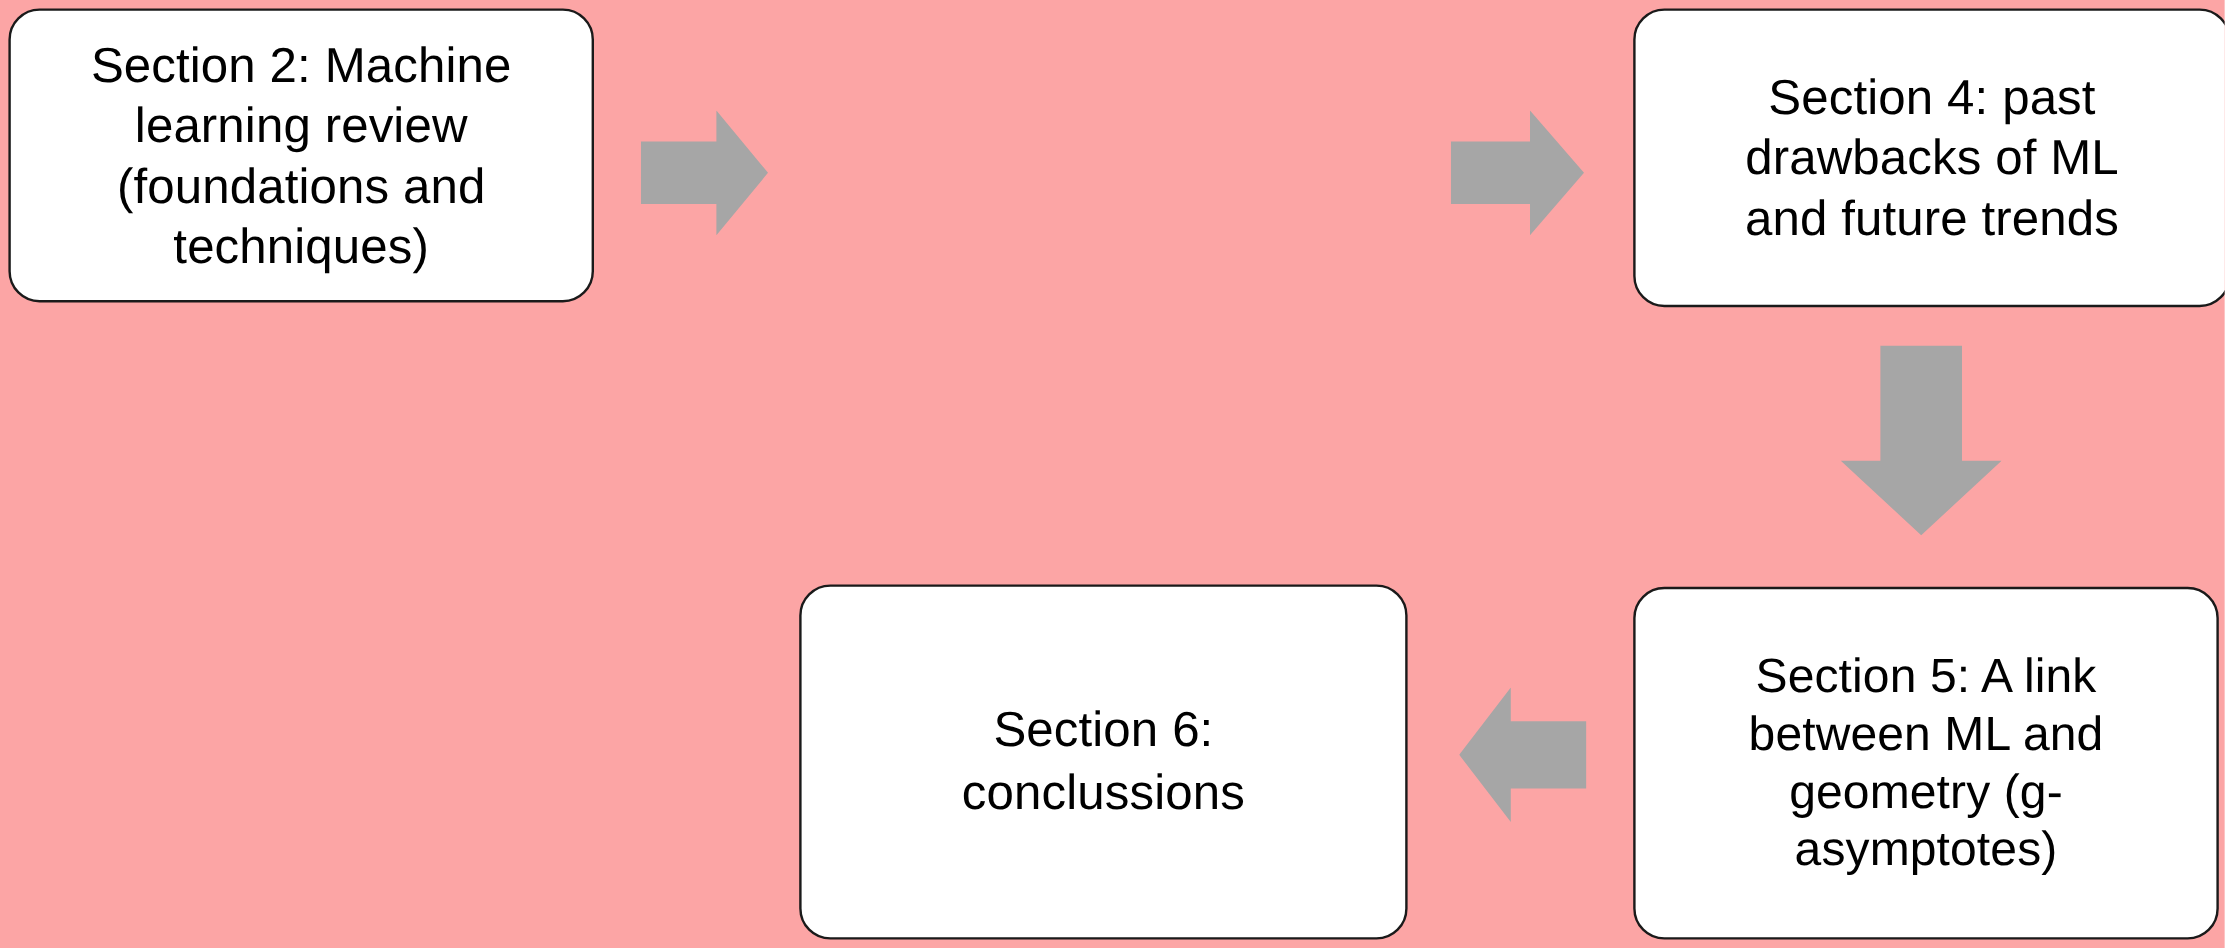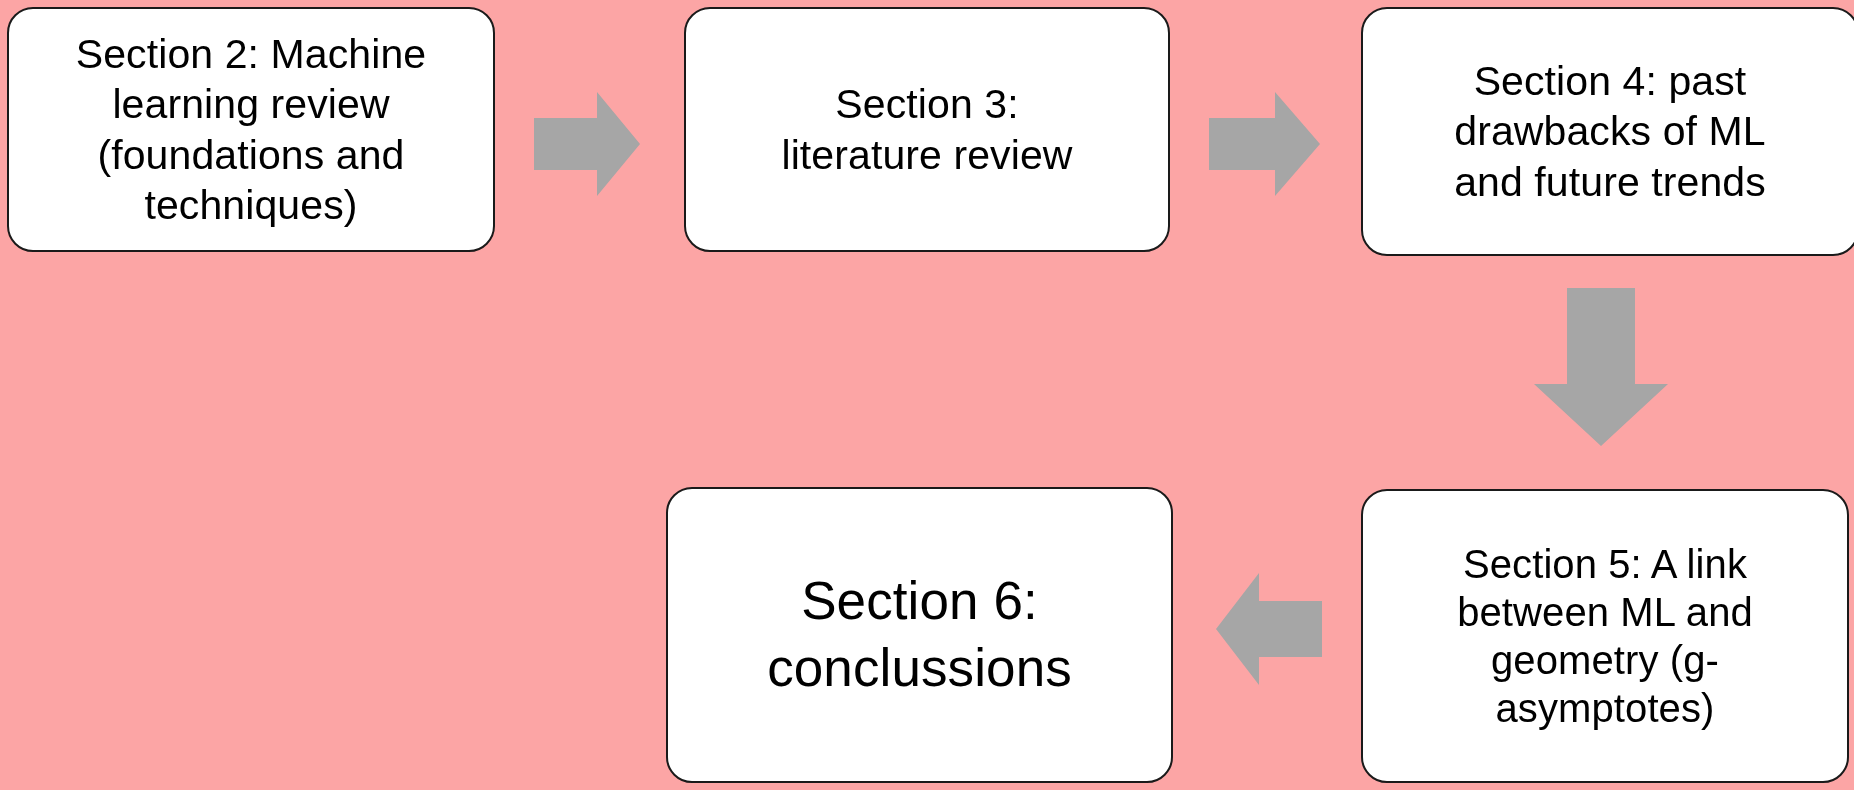--- a/index.html
+++ b/index.html
@@ -42,21 +42,21 @@
     white-space: pre-line;
   }
   
   #box-section2 { left: 7px;    top: 7px;   width: 488px; height: 245px; }
   #box-section3 { left: 684px;  top: 7px;   width: 486px; height: 245px; }
   #box-section4 { left: 1361px; top: 7px;   width: 498px; height: 249px; }
   #box-section5 { left: 1361px; top: 489px; width: 488px; height: 294px; }
   #box-section6 { left: 666px;  top: 487px; width: 507px; height: 296px; }
 
   #box-section5 .box-label { font-size: 40px; line-height: 1.2; }
-  #box-section6 .box-label { font-size: 53px; line-height: 1.26; }
+  #box-section6 .box-label { font-size: 41px; line-height: 1.26; }
 
   
   .flow-arrow {
     position: absolute;
     display: block;
   }
   #arrow-s2-s3 { left: 534px;  top: 92px;  width: 106px; height: 104px; }
   #arrow-s3-s4 { left: 1209px; top: 92px;  width: 111px; height: 104px; }
   #arrow-s4-s5 { left: 1534px; top: 288px; width: 134px; height: 158px; }
   #arrow-s5-s6 { left: 1216px; top: 573px; width: 106px; height: 112px; }
@@ -73,24 +73,20 @@
 (foundations and
 techniques)</span>
   </div>
 
   <div class="flow-arrow" id="arrow-s2-s3">
     <svg viewBox="0 0 106 104" preserveAspectRatio="none" aria-hidden="true">
       <polygon points="0,26 63,26 63,0 106,52 63,104 63,78 0,78" fill="#a6a6a6"></polygon>
     </svg>
   </div>
 
-  <div class="flow-box" id="box-section3">
-    <span class="box-label">Section 3:
-literature review</span>
-  </div>
 
   <div class="flow-arrow" id="arrow-s3-s4">
     <svg viewBox="0 0 111 104" preserveAspectRatio="none" aria-hidden="true">
       <polygon points="0,26 66,26 66,0 111,52 66,104 66,78 0,78" fill="#a6a6a6"></polygon>
     </svg>
   </div>
 
   <div class="flow-box" id="box-section4">
     <span class="box-label">Section 4: past
 drawbacks of ML

